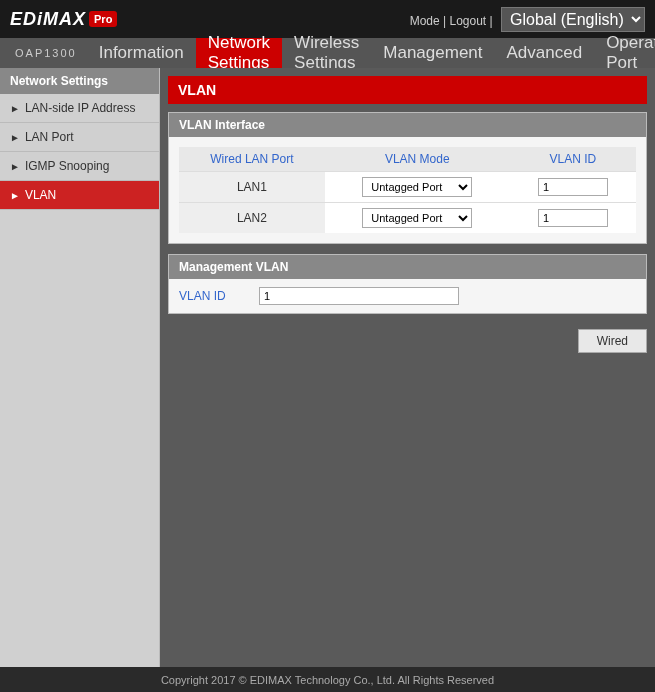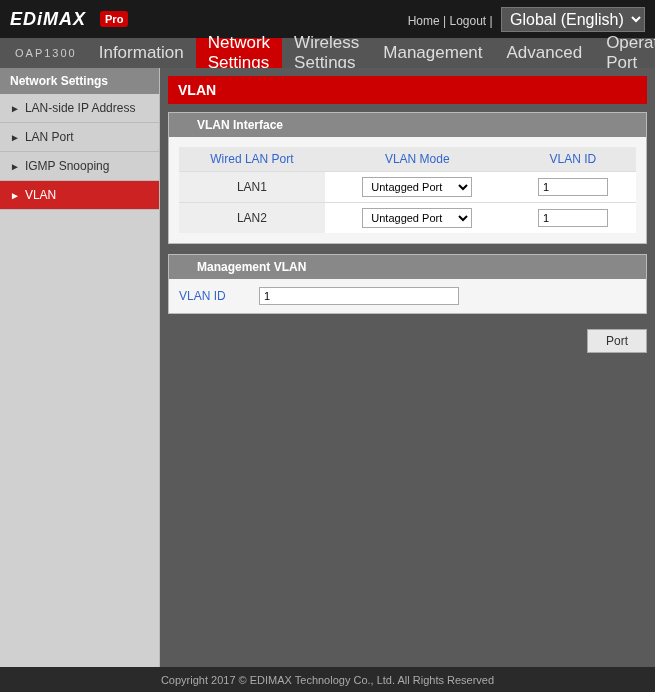--- a/index.html
+++ b/index.html
@@ -32,21 +32,21 @@
       font-style: italic;
       letter-spacing: 1px;
     }
     .logo-pro {
       background: #cc0000;
       color: white;
       font-size: 11px;
       font-weight: bold;
       padding: 2px 5px;
       border-radius: 3px;
-      margin-left: 14px;
+      margin-left: 3px;
     }
     .header-links {
       color: #ccc;
       font-size: 12px;
     }
     .header-links a {
       color: #ccc;
       text-decoration: none;
     }
     .header-links select {
@@ -149,21 +149,21 @@
     .section {
       background: #e8e8e8;
       border: 1px solid #bbb;
       margin-bottom: 10px;
     }
     .section-title {
       background: #888;
       color: white;
       font-size: 12px;
       font-weight: bold;
-      padding: 5px 28px;
+      padding: 5px 10px;
     }
     .section-body {
       padding: 10px;
       background: #f5f5f5;
     }
 
     
     .vlan-table {
       width: 100%;
       border-collapse: collapse;
@@ -248,21 +248,21 @@
   </style>
 </head>
 <body>
 
 <div class="header">
   <div class="logo">
     <span class="logo-edimax">EDiMAX</span>
     <span class="logo-pro">Pro</span>
   </div>
   <div class="header-links">
-    <a href="#">Home</a>
+    <a href="#">Mode</a>
     <span> | </span>
     <a href="#">Logout</a>
     <span> | </span>
     <select>
       <option>Global (English)</option>
       <option>Chinese</option>
       <option>Japanese</option>
     </select>
   </div>
 </div>
@@ -349,20 +349,20 @@
 
     <div class="section">
       <div class="section-title">Management VLAN</div>
       <div class="mgmt-vlan-row">
         <span class="mgmt-vlan-label">VLAN ID</span>
         <input type="text" class="mgmt-vlan-input" value="1" style="">
       </div>
     </div>
 
     <div class="apply-row">
-      <button class="apply-btn">Port</button>
+      <button class="apply-btn">Wired</button>
     </div>
   </div>
 </div>
 
 <div class="footer">
   <span>Copyright 2017 © EDIMAX Technology Co., Ltd. All Rights Reserved</span>
 </div>
 
 </body></html>

